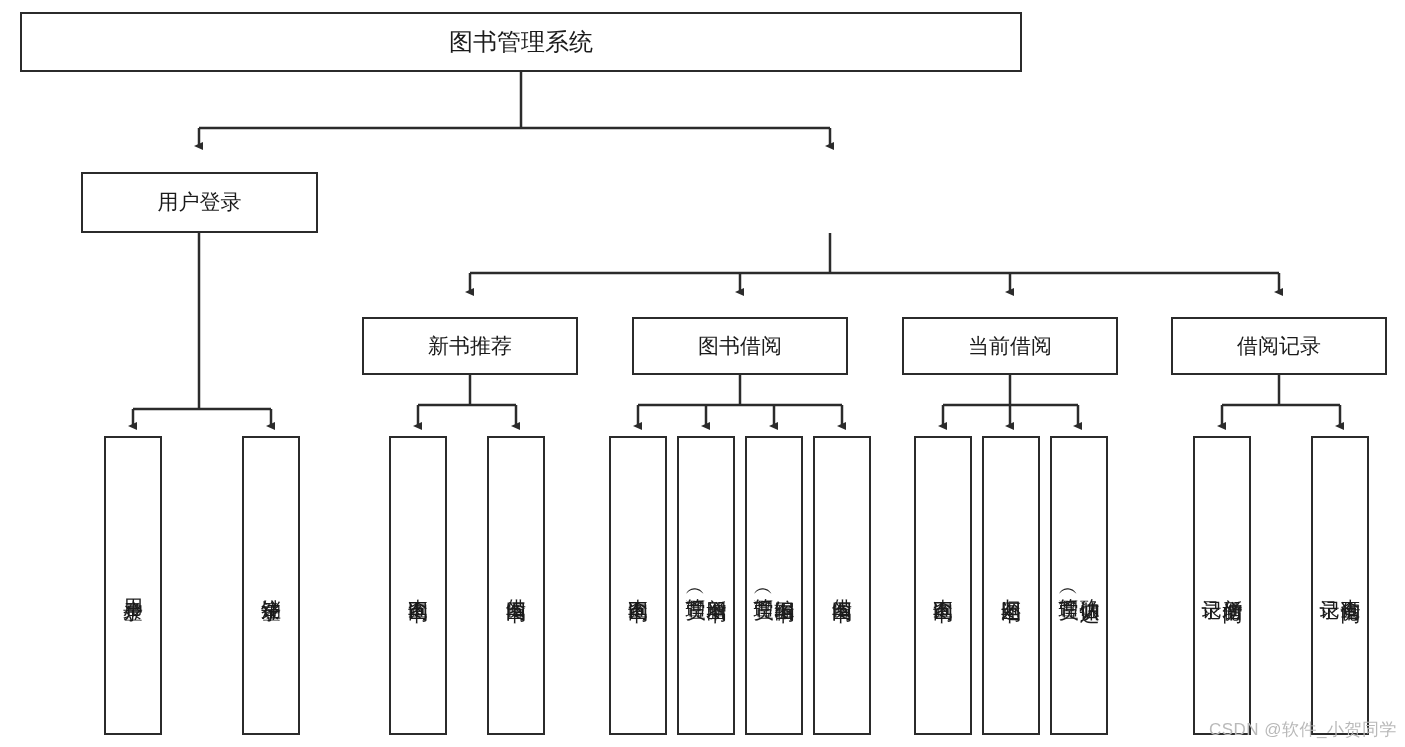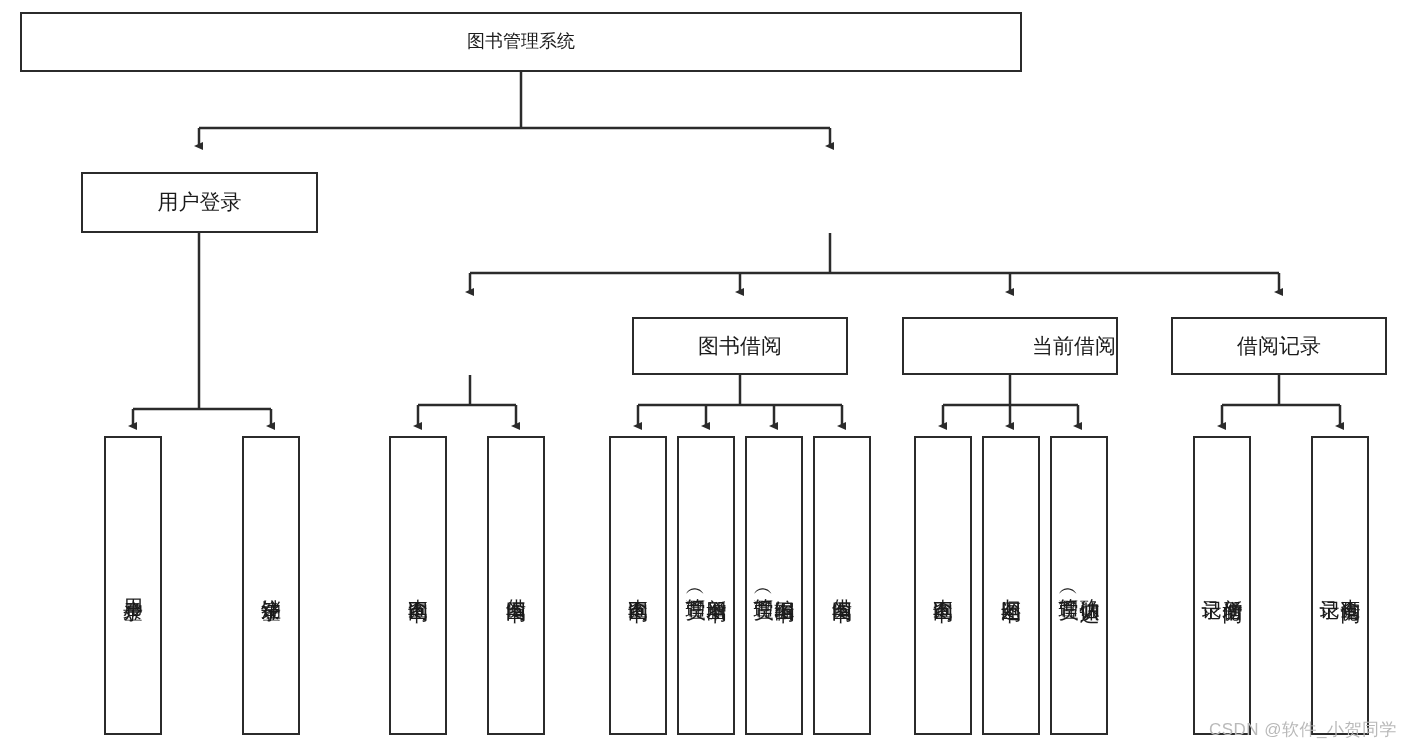--- a/index.html
+++ b/index.html
@@ -41,21 +41,21 @@
   .node .label {
     display: block;
     line-height: 1.18;
     white-space: pre;
   }
   
   .node.horiz .label {
     writing-mode: horizontal-tb;
     font-size: 21px;
   }
-  .node.root .label { font-size: 18px; }
+  .node.root .label { font-size: 24px; }
   
   .node.vert {
     align-items: center;
     justify-content: center;
   }
   .node.vert .label {
     writing-mode: vertical-rl;
     text-orientation: upright;
     font-size: 20px;
     letter-spacing: 1.5px;
@@ -130,24 +130,27 @@
   </svg>
 
   <div class="node horiz root" style="left:20px; top:12px; width:1002px; height:60px;">
     <span class="label">图书管理系统</span>
   </div>
 
   <div class="node horiz" style="left:81px; top:172px; width:237px; height:61px;">
     <span class="label">用户登录</span>
   </div>
 
+  <div class="node horiz" style="left:362px; top:317px; width:216px; height:58px;">
+    <span class="label">新书推荐</span>
+  </div>
   <div class="node horiz" style="left:632px; top:317px; width:216px; height:58px;text-align:center;">
     <span class="label">图书借阅</span>
   </div>
-  <div class="node horiz" style="left:902px; top:317px; width:216px; height:58px;justify-content:flex-end;">
+  <div class="node horiz" style="left:902px; top:317px; width:216px; height:58px;">
     <span class="label">当前借阅</span>
   </div>
   <div class="node horiz" style="left:1171px; top:317px; width:216px; height:58px;">
     <span class="label">借阅记录</span>
   </div>
 
   <div class="node vert" style="left:104px; top:436px; width:58px; height:299px;">
     <span class="label">用户登录</span>
   </div>
   <div class="node vert" style="left:242px; top:436px; width:58px; height:299px;">

